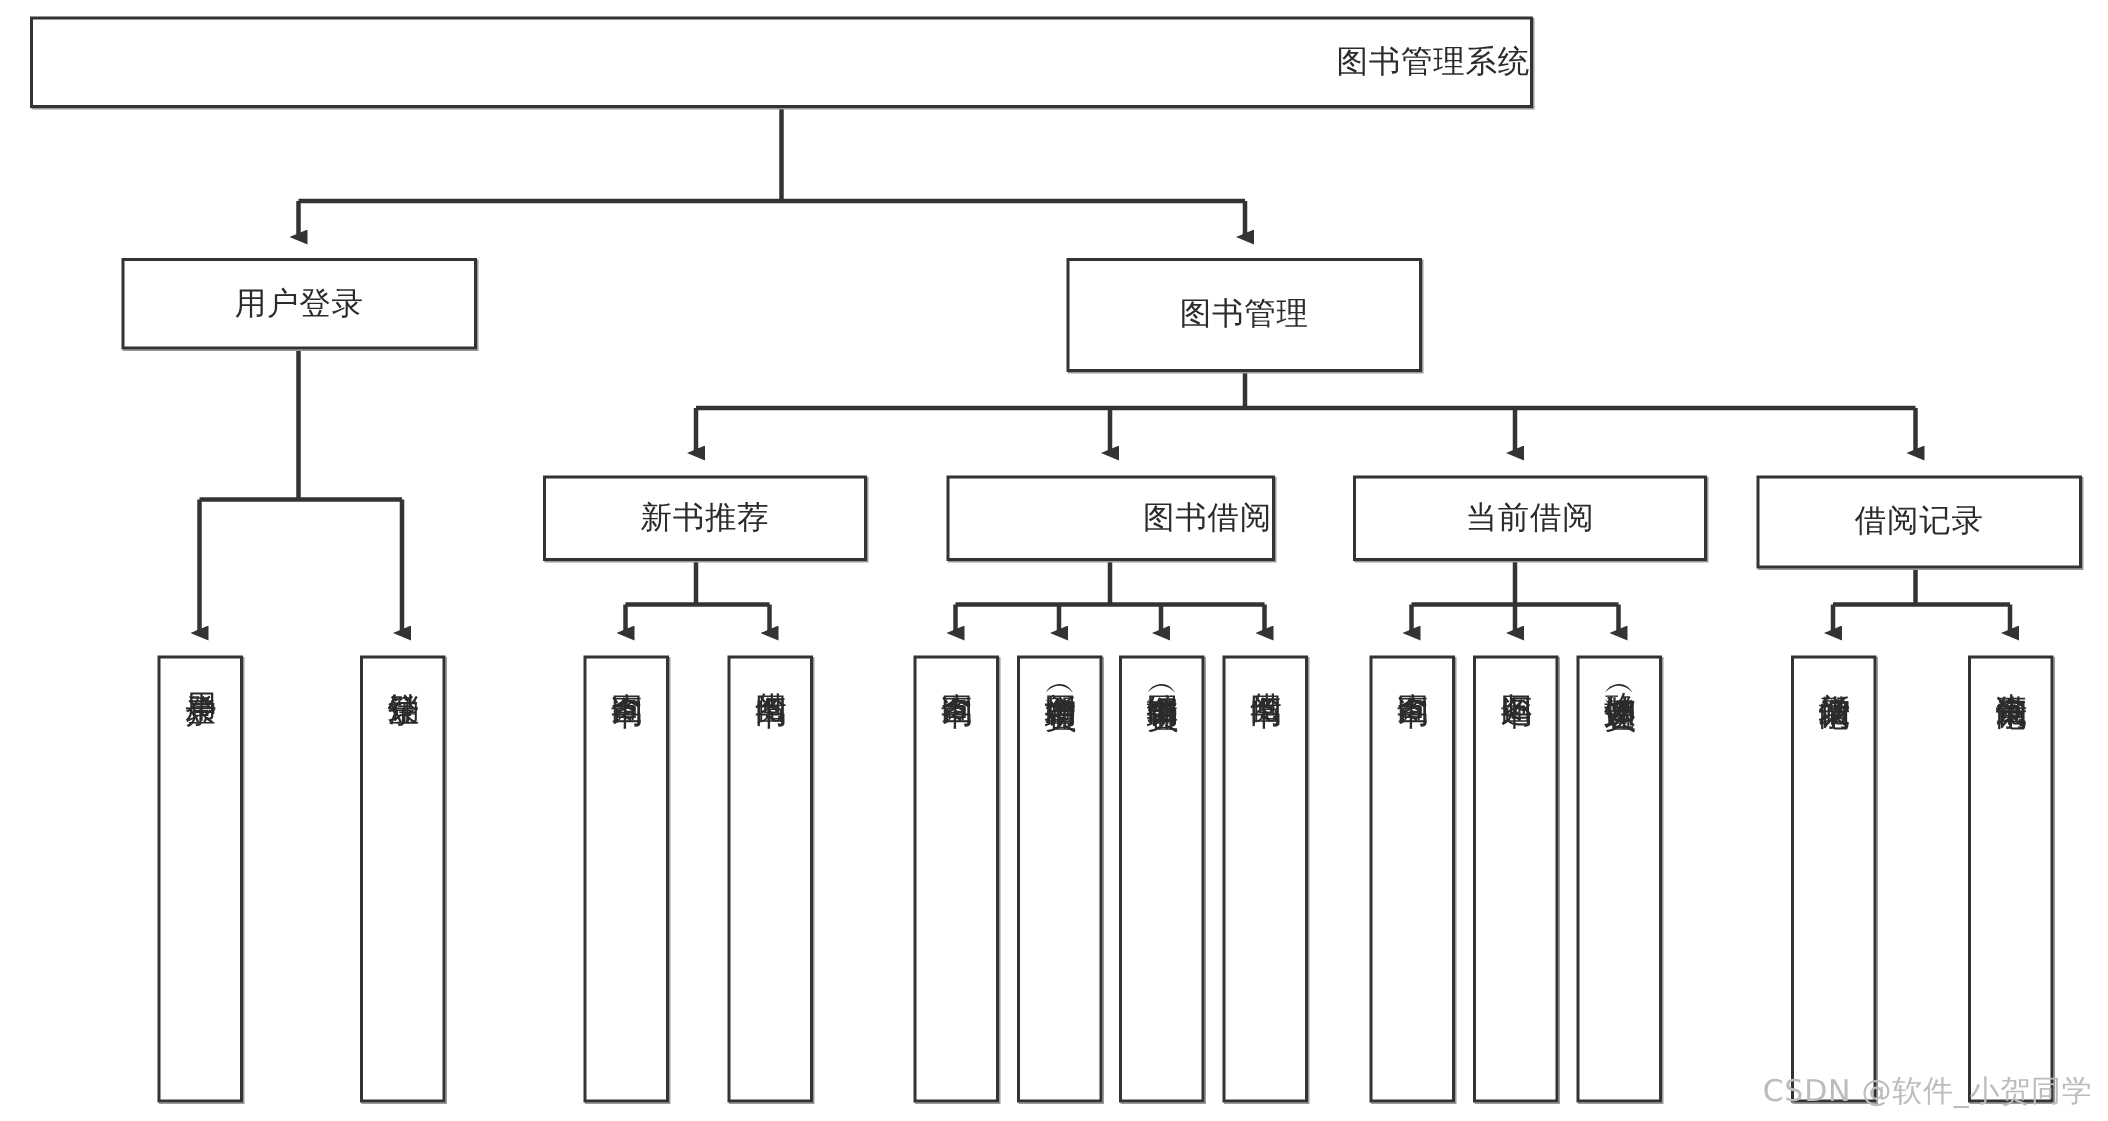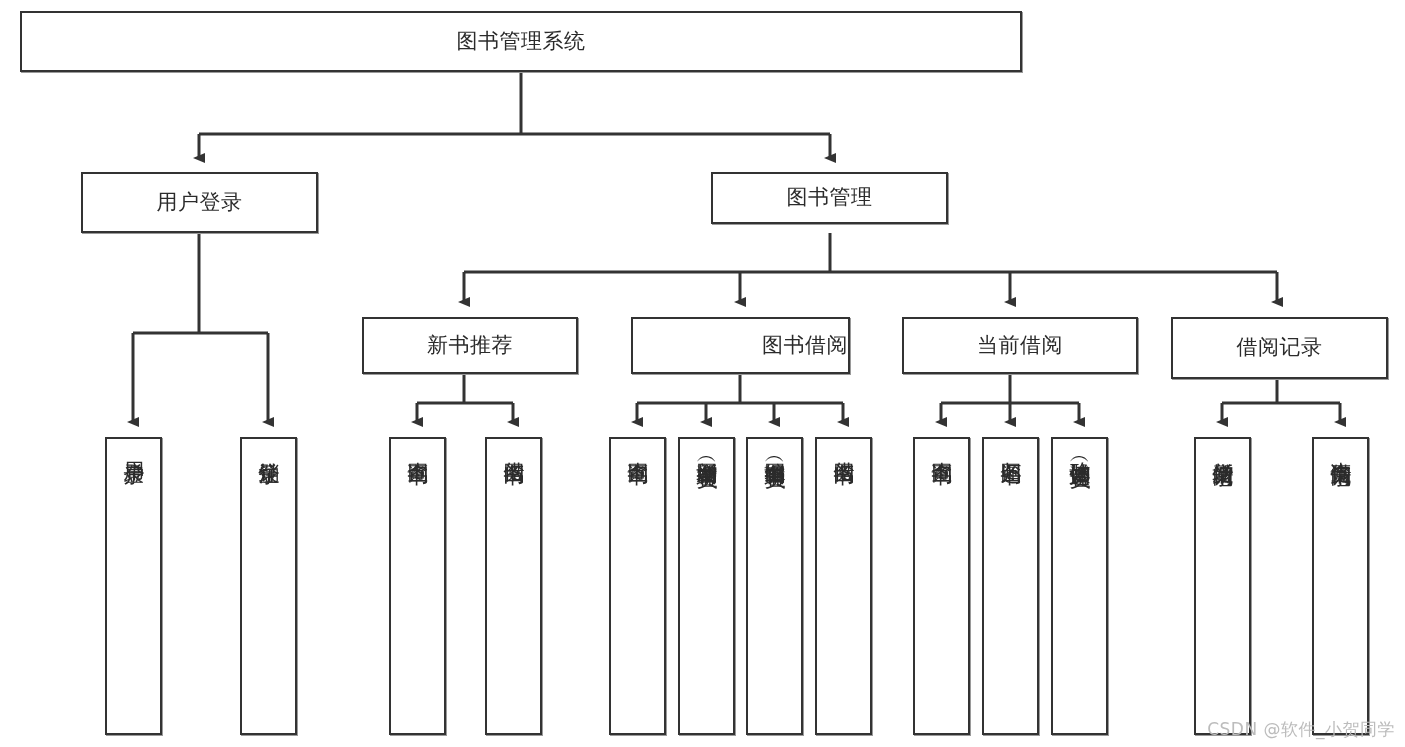--- a/index.html
+++ b/index.html
@@ -52,21 +52,21 @@
     writing-mode: vertical-rl;
     text-orientation: upright;
     line-height: 1.28;
     letter-spacing: 1px;
     white-space: nowrap;
   }
   .watermark {
     position: absolute;
     right: 10px;
     bottom: 6px;
-    font-size: 17px;
+    font-size: 20px;
     color: #bcbcbc;
     white-space: nowrap;
     letter-spacing: 0.5px;
   }
   svg line, svg path, svg polyline {
     shape-rendering: geometricPrecision;
   }
 </style>
 </head>
 <body>
@@ -115,29 +115,29 @@
     <line x1="1010" y1="403" x2="1010" y2="422" marker-end="url(#arrow)"></line>
     <line x1="1079" y1="403" x2="1079" y2="422" marker-end="url(#arrow)"></line>
 
     <line x1="1277" y1="374" x2="1277" y2="403"></line>
     <line x1="1222" y1="403" x2="1340" y2="403"></line>
     <line x1="1222" y1="403" x2="1222" y2="422" marker-end="url(#arrow)"></line>
     <line x1="1340" y1="403" x2="1340" y2="422" marker-end="url(#arrow)"></line>
   </g>
 </svg>
 
-<div class="node-box horiz" style="left:20px; top:11px; width:1002px; height:61px;">
+<div class="node-box horiz" style="left:20px; top:11px; width:1002px; height:61px;justify-content:flex-end;">
   <span class="label-h">图书管理系统</span>
 </div>
 
 <div class="node-box horiz" style="left:81px; top:172px; width:237px; height:61px;">
   <span class="label-h">用户登录</span>
 </div>
 
-<div class="node-box horiz" style="left:711px; top:172px; width:237px; height:52px;">
+<div class="node-box horiz" style="left:711px; top:172px; width:237px; height:76px;">
   <span class="label-h">图书管理</span>
 </div>
 
 <div class="node-box horiz" style="left:362px; top:317px; width:216px; height:57px;">
   <span class="label-h">新书推荐</span>
 </div>
 
 <div class="node-box horiz" style="left:631px; top:317px; width:219px; height:57px;justify-content:flex-end;">
   <span class="label-h">图书借阅</span>
 </div>

